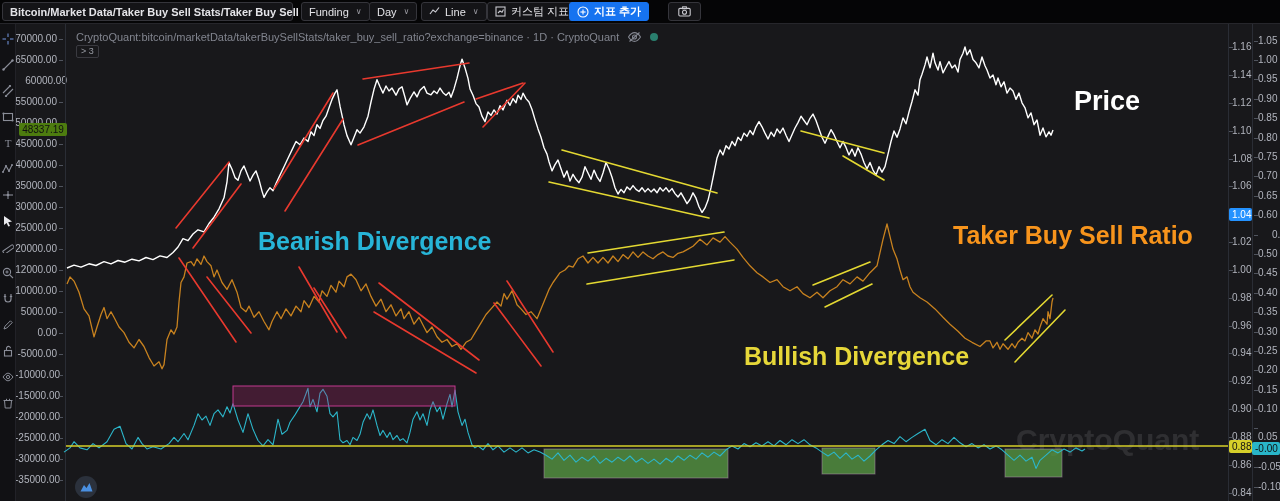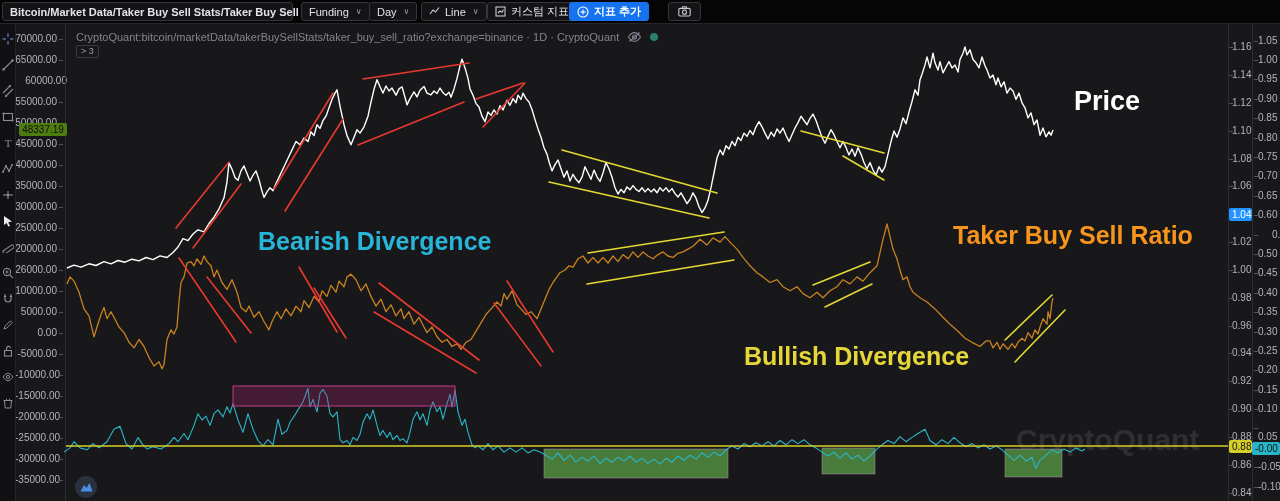--- a/index.html
+++ b/index.html
@@ -220,21 +220,21 @@
       <div class="tick" style="top: 136px; left: 0px; width: 42px; text-align: right;">40000.00</div>
       <div class="tickdash" style="top: 141px; left: 44px; width: 4px;"></div>
       <div class="tick" style="top: 157px; left: 0px; width: 42px; ">35000.00</div>
       <div class="tickdash" style="top: 162px; left: 44px; width: 4px;"></div>
       <div class="tick" style="top: 178px; left: 0px; width: 42px; text-align: right;">30000.00</div>
       <div class="tickdash" style="top: 183px; left: 44px; width: 4px;"></div>
       <div class="tick" style="top: 199px; left: 0px; width: 42px; text-align: right;">25000.00</div>
       <div class="tickdash" style="top: 204px; left: 44px; width: 4px;"></div>
       <div class="tick" style="top: 220px; left: 0px; width: 42px; text-align: right;">20000.00</div>
       <div class="tickdash" style="top: 225px; left: 44px; width: 4px;"></div>
-      <div class="tick" style="top: 241px; left: 0px; width: 42px; text-align: right;">26000.00</div>
+      <div class="tick" style="top: 241px; left: 0px; width: 42px; text-align: right;">12000.00</div>
       <div class="tickdash" style="top: 246px; left: 44px; width: 4px;"></div>
       <div class="tick" style="top: 262px; left: 0px; width: 42px; text-align: right;">10000.00</div>
       <div class="tickdash" style="top: 267px; left: 44px; width: 4px;"></div>
       <div class="tick" style="top: 283px; left: 0px; width: 42px; text-align: right;">5000.00</div>
       <div class="tickdash" style="top: 288px; left: 44px; width: 4px;"></div>
       <div class="tick" style="top: 304px; left: 0px; width: 42px; text-align: right;">0.00</div>
       <div class="tickdash" style="top: 309px; left: 44px; width: 4px;"></div>
       <div class="tick" style="top: 325px; left: 0px; width: 42px; text-align: right;">-5000.00</div>
       <div class="tickdash" style="top: 330px; left: 44px; width: 4px;"></div>
       <div class="tick" style="top: 346px; left: 0px; width: 42px; text-align: right;">-10000.00</div>
@@ -253,21 +253,21 @@
   <div id="plot-border-left"></div>
   <div id="axis-r1">
       <div class="tick" style="top: 18px; left: 3px; width: 20px; text-align: left;">1.16</div>
       <div class="tickdash" style="top: 23px; left: 0px; width: 4px;"></div>
       <div class="tick" style="top: 46px; left: 3px; width: 20px; text-align: left;">1.14</div>
       <div class="tickdash" style="top: 51px; left: 0px; width: 4px;"></div>
       <div class="tick" style="top: 74px; left: 3px; width: 20px; text-align: left;">1.12</div>
       <div class="tickdash" style="top: 79px; left: 0px; width: 4px;"></div>
       <div class="tick" style="top: 102px; left: 3px; width: 20px; text-align: left;">1.10</div>
       <div class="tickdash" style="top: 107px; left: 0px; width: 4px;"></div>
-      <div class="tick" style="top: 130px; left: 3px; width: 20px; text-align: center;">1.08</div>
+      <div class="tick" style="top: 130px; left: 3px; width: 20px; text-align: right;">1.08</div>
       <div class="tickdash" style="top: 135px; left: 0px; width: 4px;"></div>
       <div class="tick" style="top: 157px; left: 3px; width: 20px; text-align: left;">1.06</div>
       <div class="tickdash" style="top: 162px; left: 0px; width: 4px;"></div>
       <div class="tick" style="top: 185px; left: 3px; width: 20px; text-align: left;">1.04</div>
       <div class="tickdash" style="top: 190px; left: 0px; width: 4px;"></div>
       <div class="tick" style="top: 213px; left: 3px; width: 20px; text-align: left;">1.02</div>
       <div class="tickdash" style="top: 218px; left: 0px; width: 4px;"></div>
       <div class="tick" style="top: 241px; left: 3px; width: 20px; text-align: left;">1.00</div>
       <div class="tickdash" style="top: 246px; left: 0px; width: 4px;"></div>
       <div class="tick" style="top: 269px; left: 3px; width: 20px; text-align: left;">0.98</div>

